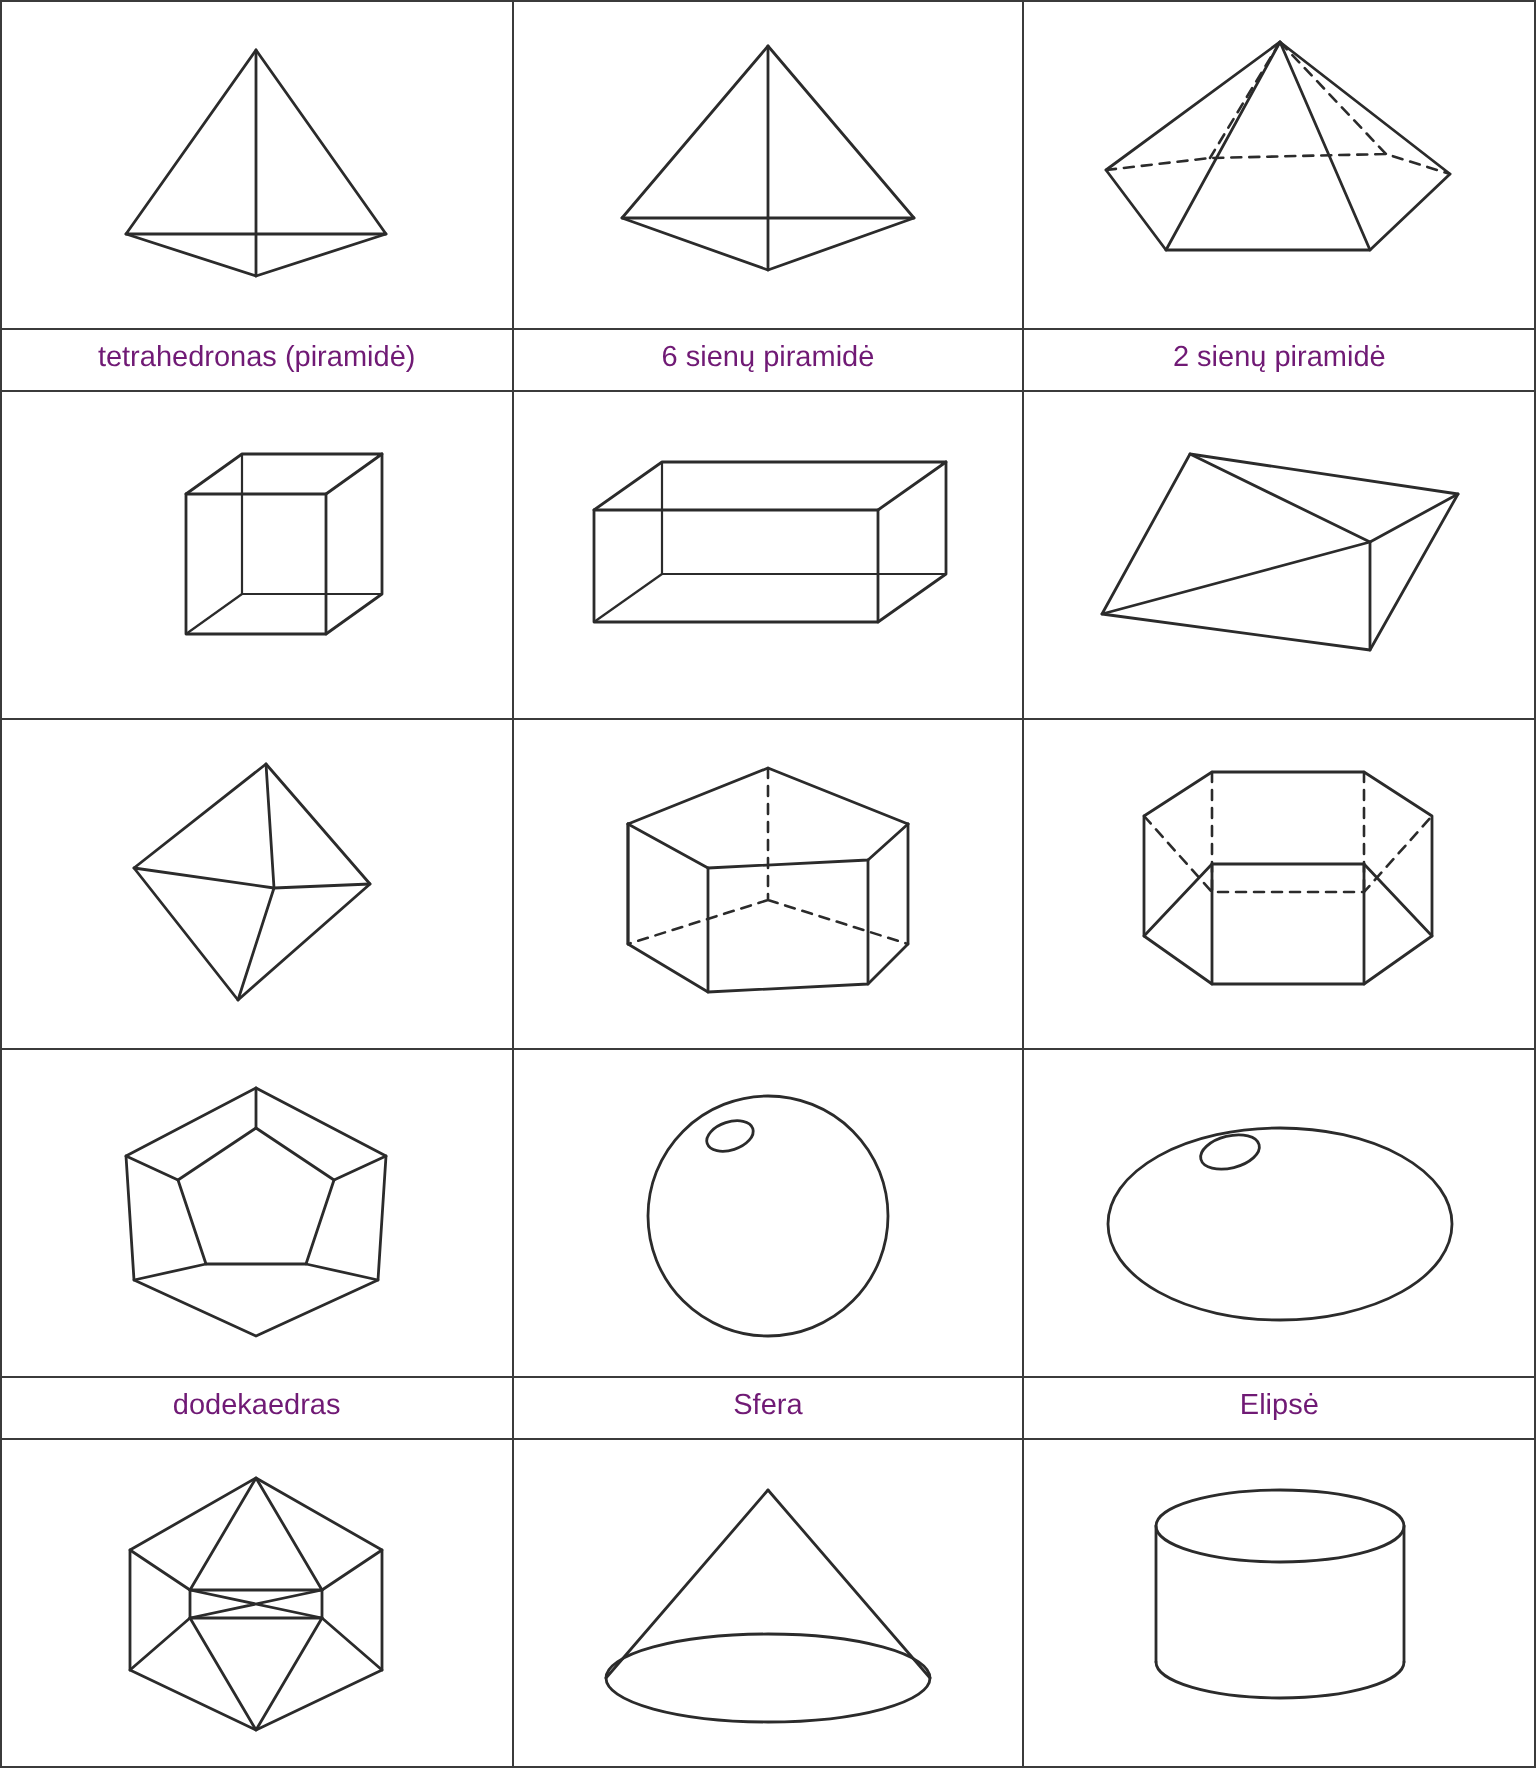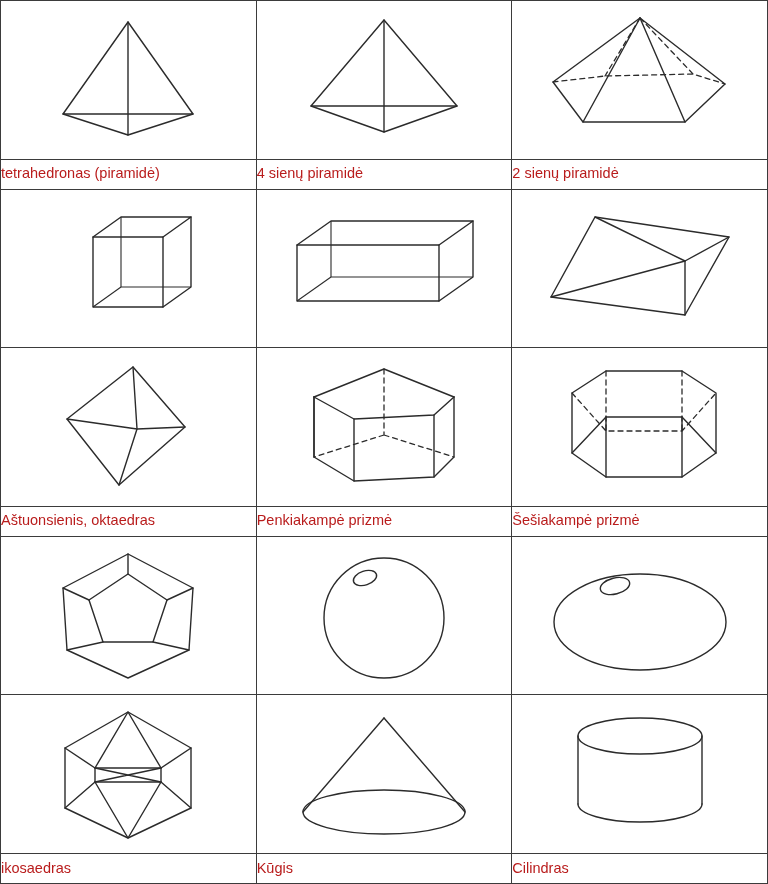--- a/index.html
+++ b/index.html
@@ -25,22 +25,23 @@
     border: 1px solid #3b3b3b;
     padding: 0;
     vertical-align: middle;
   }
   .fig-cell {
     height: 148px;
     text-align: center;
   }
   .label-cell {
     height: 28px;
+    text-align: center;
     font-size: 14.5px;
-    color: #b91c1c;
+    color: #701a75;
     padding: 2px 4px 4px 4px;
     line-height: 1.1;
     white-space: nowrap;
   }
   .fig-wrap {
     width: 100%;
     height: 148px;
     display: flex;
     align-items: center;
     justify-content: center;
@@ -98,21 +99,21 @@
             <path class="ln" d="M105 8 L48 112"></path>
             <path class="ln" d="M105 8 L150 112"></path>
             <path class="dash" d="M105 8 L70 66 M105 8 L158 64 M18 72 L70 66 L158 64 L190 74"></path>
           </svg>
         </div>
       </td>
     </tr>
 
     <tr>
       <td class="label-cell">tetrahedronas (piramidė)</td>
-      <td class="label-cell">4 sienų piramidė</td>
+      <td class="label-cell">6 sienų piramidė</td>
       <td class="label-cell">2 sienų piramidė</td>
     </tr>
 
     <tr>
       <td class="fig-cell">
         <div class="fig-wrap">
           <svg width="190" height="130" viewBox="0 0 190 130">
             <path class="ln" d="M60 34 L60 104 L130 104 L130 34 Z"></path>
             <path class="ln" d="M60 34 L88 14 L158 14 L130 34"></path>
             <path class="ln" d="M158 14 L158 84 L130 104"></path>
@@ -170,25 +171,20 @@
         <div class="fig-wrap">
           <svg width="200" height="140" viewBox="0 0 200 140">
             <path class="ln" d="M32 36 L32 96 L66 120 L142 120 L176 96 L176 36 L142 14 L66 14 Z"></path>
             <path class="dash" d="M66 14 L66 74 M142 14 L142 74 M32 36 L66 74 L142 74 L176 36"></path>
             <path class="ln" d="M66 120 L66 60 M142 120 L142 60"></path>
             <path class="ln" d="M32 96 L66 60 M142 60 L176 96 M66 60 L142 60"></path>
           </svg>
         </div>
       </td>
     </tr>
-    <tr>
-      <td class="label-cell">Aštuonsienis, oktaedras</td>
-      <td class="label-cell">Penkiakampė prizmė</td>
-      <td class="label-cell">Šešiakampė prizmė</td>
-    </tr>
 
     <tr>
       <td class="fig-cell">
         <div class="fig-wrap">
           <svg width="190" height="140" viewBox="0 0 190 140">
             <path class="ln" d="M95 8 L30 42 L34 104 L95 132 L156 104 L160 42 Z"></path>
             <path class="ln" d="M95 28 L56 54 L70 96 L120 96 L134 54 Z"></path>
             <path class="ln" d="M95 8 L95 28 M30 42 L56 54 M160 42 L134 54 M34 104 L70 96 M156 104 L120 96"></path>
           </svg>
         </div>
@@ -202,20 +198,25 @@
         </div>
       </td>
       <td class="fig-cell">
         <div class="fig-wrap">
           <svg width="210" height="140" viewBox="0 0 210 140">
             <ellipse class="ln" cx="105" cy="76" rx="86" ry="48"></ellipse>
             <ellipse class="ln" cx="80" cy="40" rx="15" ry="8" transform="rotate(-14 80 40)"></ellipse>
           </svg>
         </div>
       </td>
+    </tr>
+    <tr>
+      <td class="label-cell">dodekaedras</td>
+      <td class="label-cell">Sfera</td>
+      <td class="label-cell">Elipsė</td>
     </tr>
 
     <tr>
       <td class="fig-cell">
         <div class="fig-wrap">
           <svg width="190" height="140" viewBox="0 0 190 140">
             <path class="ln" d="M95 8 L32 44 L32 104 L95 134 L158 104 L158 44 Z"></path>
             <path class="ln" d="M95 8 L62 64 L128 64 Z"></path>
             <path class="ln" d="M95 134 L62 78 L128 78 Z"></path>
             <path class="ln" d="M32 44 L62 64 M158 44 L128 64 M32 104 L62 78 M158 104 L128 78"></path>
@@ -236,19 +237,14 @@
       <td class="fig-cell">
         <div class="fig-wrap">
           <svg width="190" height="140" viewBox="0 0 190 140">
             <ellipse class="ln" cx="95" cy="32" rx="62" ry="18"></ellipse>
             <path class="ln" d="M33 32 L33 100 M157 32 L157 100"></path>
             <path class="ln" d="M33 100 A62 18 0 0 0 157 100"></path>
           </svg>
         </div>
       </td>
     </tr>
-    <tr>
-      <td class="label-cell">ikosaedras</td>
-      <td class="label-cell">Kūgis</td>
-      <td class="label-cell">Cilindras</td>
-    </tr>
   </tbody>
 </table>
 
 </body></html>

